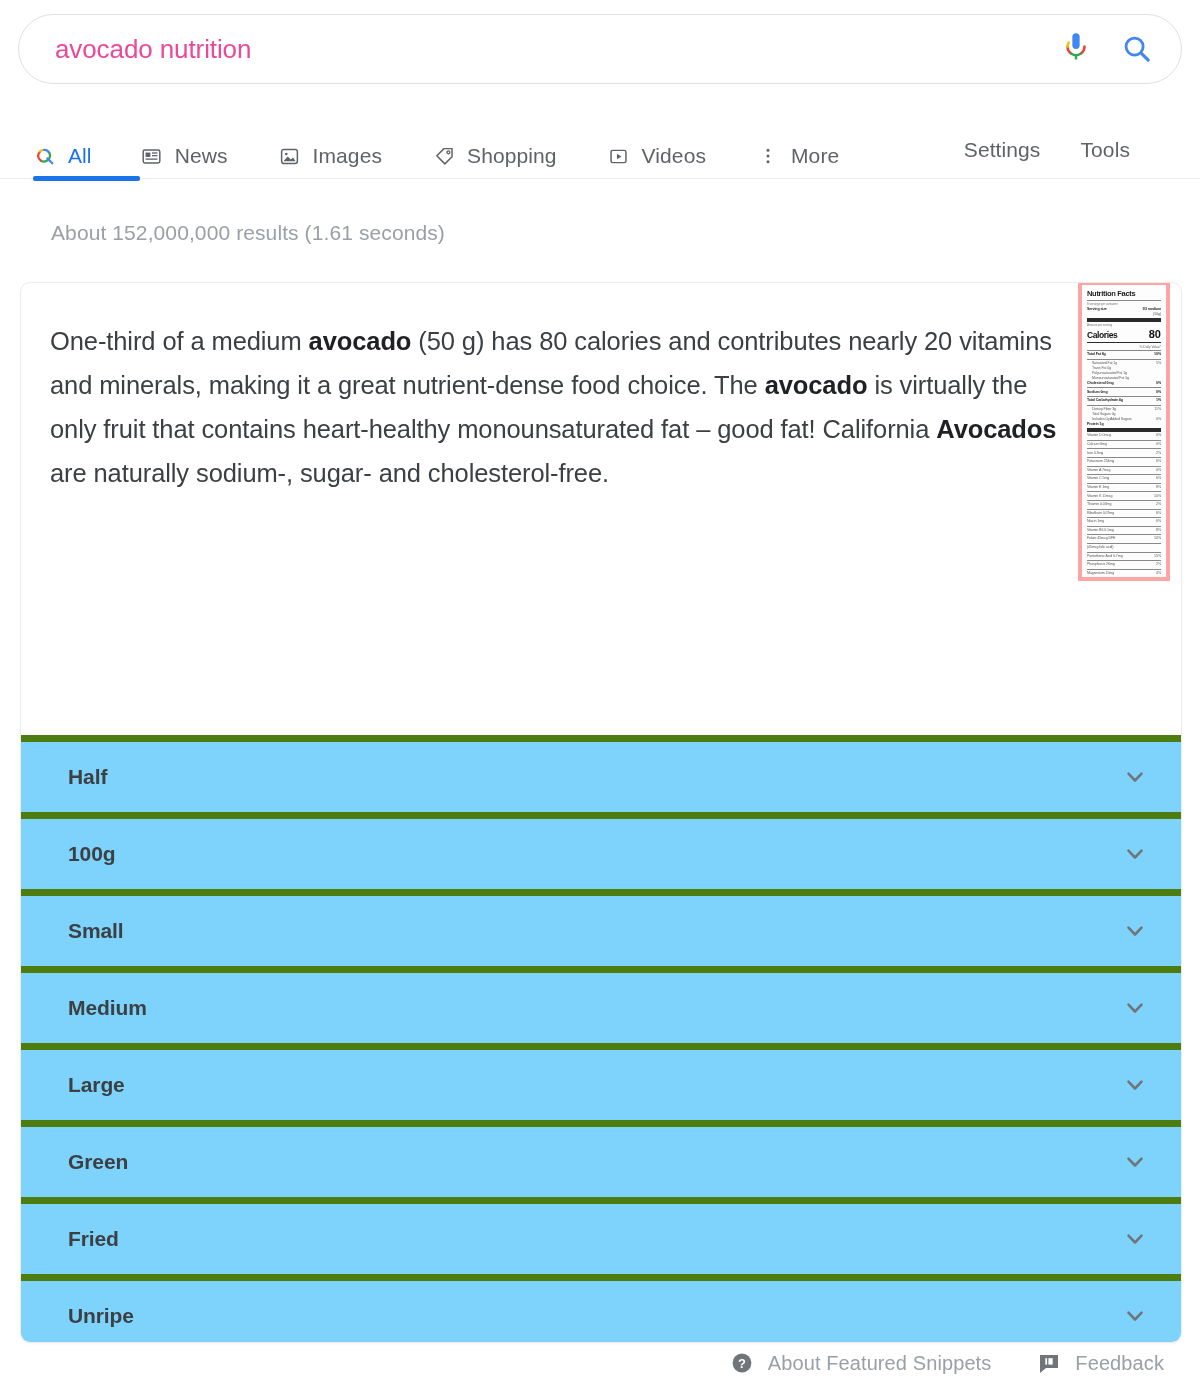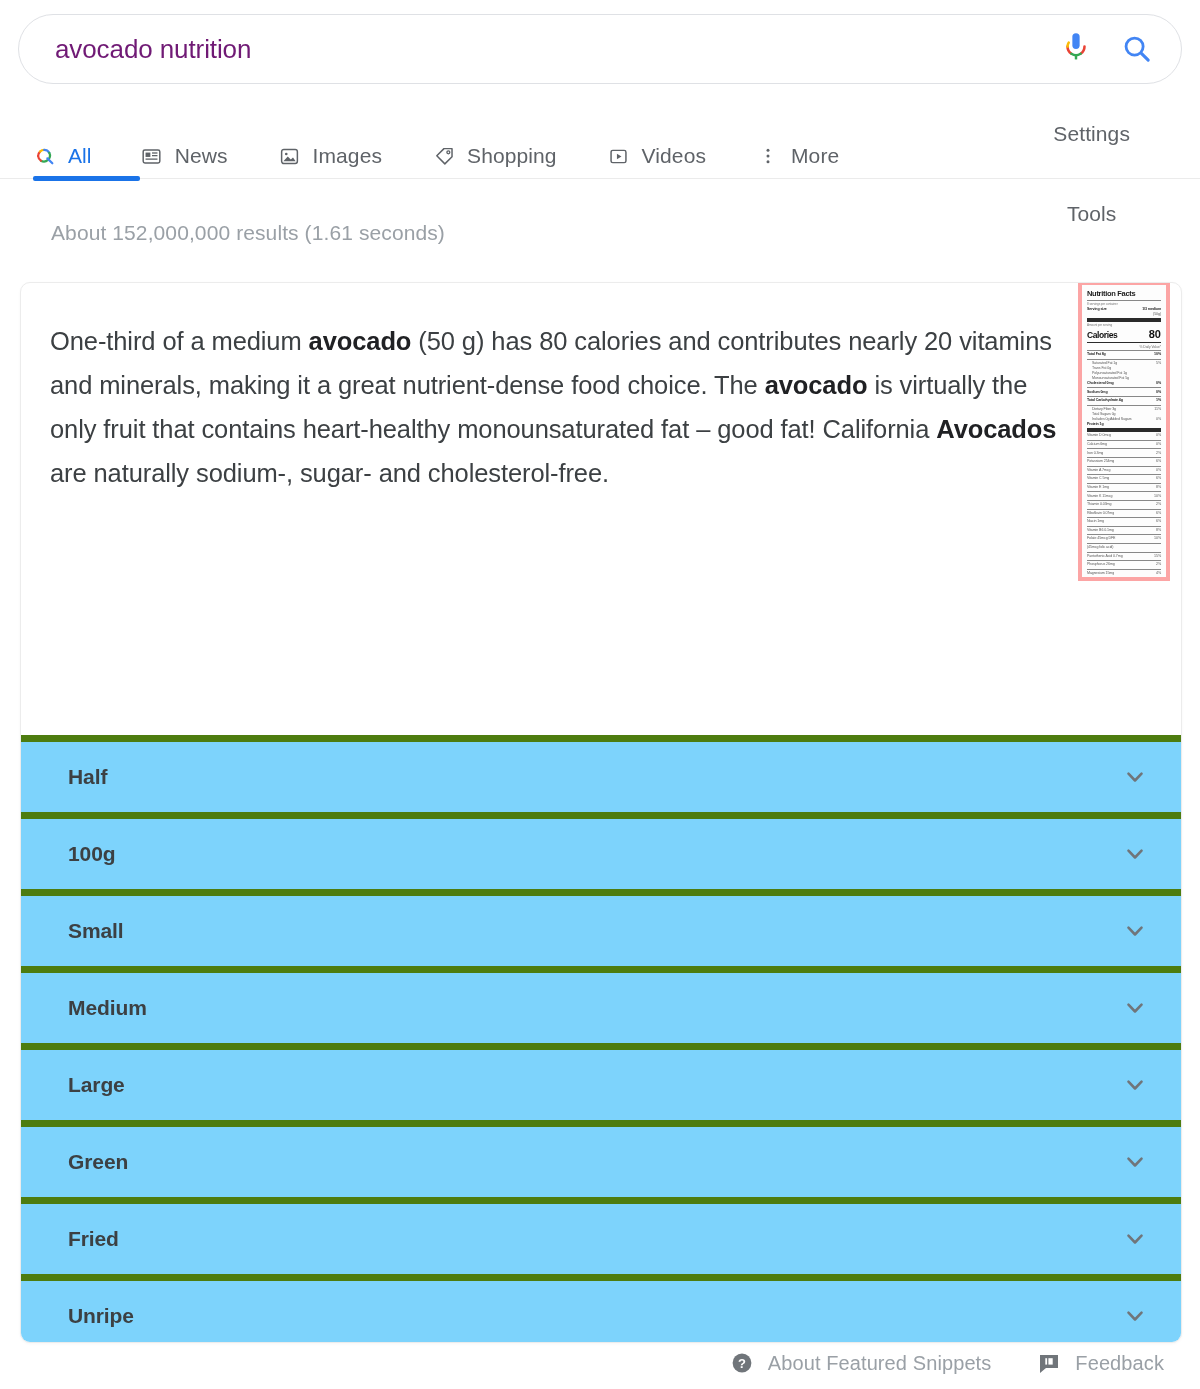--- a/index.html
+++ b/index.html
@@ -22,21 +22,21 @@
     border-radius: 35px;
     background: #fff;
     display: flex; align-items: center;
     padding: 0 28px 0 36px;
   }
   .search-input {
     flex: 1;
     border: none; outline: none;
     font-family: "Liberation Sans", sans-serif;
     font-size: 26px;
-    color: #701a75;
+    color: #ec4899;
     background: transparent;
     letter-spacing: -0.1px;
   }
   .search-actions { display: flex; align-items: center; gap: 30px; }
   .mic-icon { width: 30px; height: 34px; display: block; }
   .magnifier-icon { width: 32px; height: 32px; display: block; }
 
   
   .tabs-row {
     position: absolute; left: 0; top: 122px;
@@ -62,21 +62,21 @@
     font-size: 21px;
     color: #5f6368;
     letter-spacing: 0.1px;
     white-space: nowrap;
   }
   .tab.active .tab-label { color: #1a73e8; font-weight: 400; }
   .tab-icon { width: 24px; height: 24px; display: flex; align-items: center; justify-content: center; }
   .tab-icon svg { display: block; }
   .tabs-right {
     position: absolute; right: 70px; top: 0;
-    display: flex; align-items: center; height: 56px; gap: 56px; flex-direction: column;
+    display: flex; align-items: center; height: 56px; gap: 40px;
   }
   .tabs-right .tab-label { font-size: 21px; color: #5f6368; cursor: pointer; }
 
   .tab-underline {
     position: absolute; left: 33px; top: 176px;
     width: 107px; height: 5px;
     background: #1a73e8;
     border-radius: 2px;
   }
   .tabs-divider {

